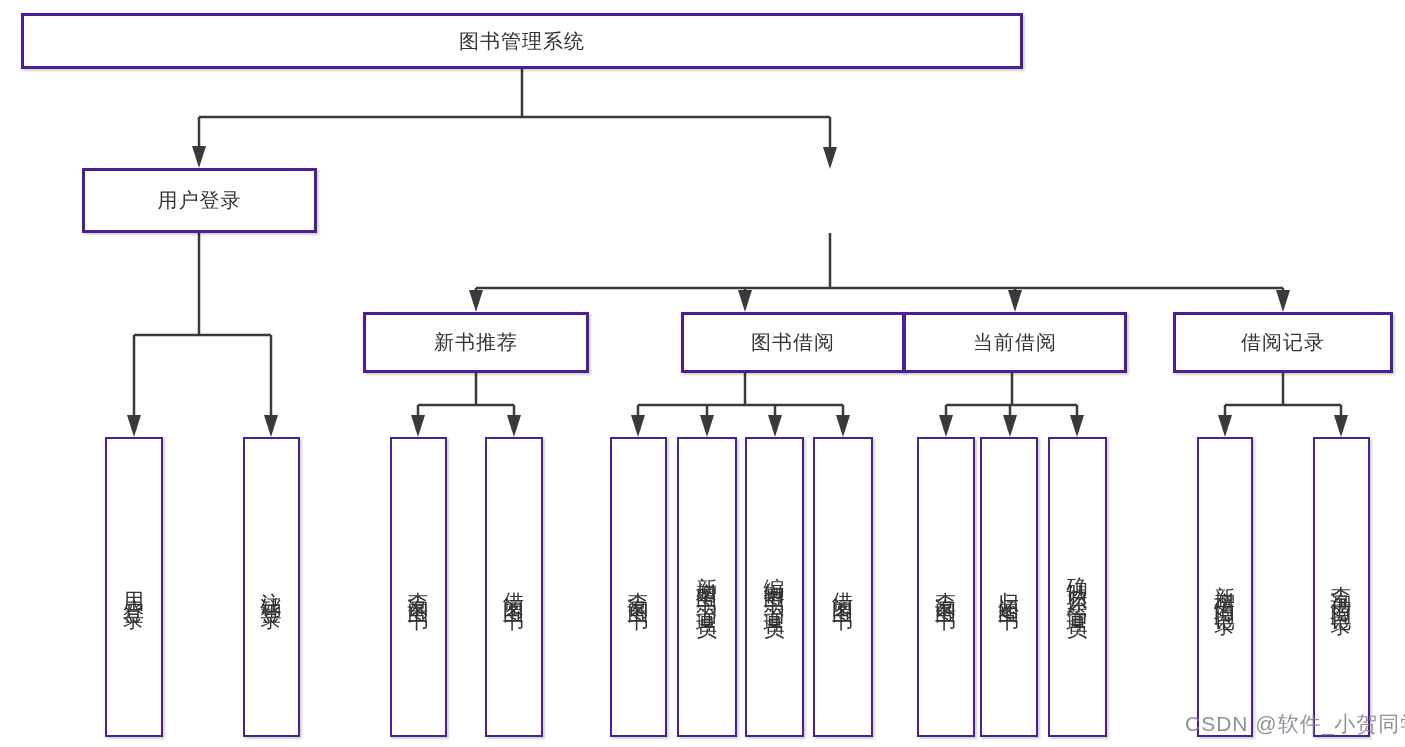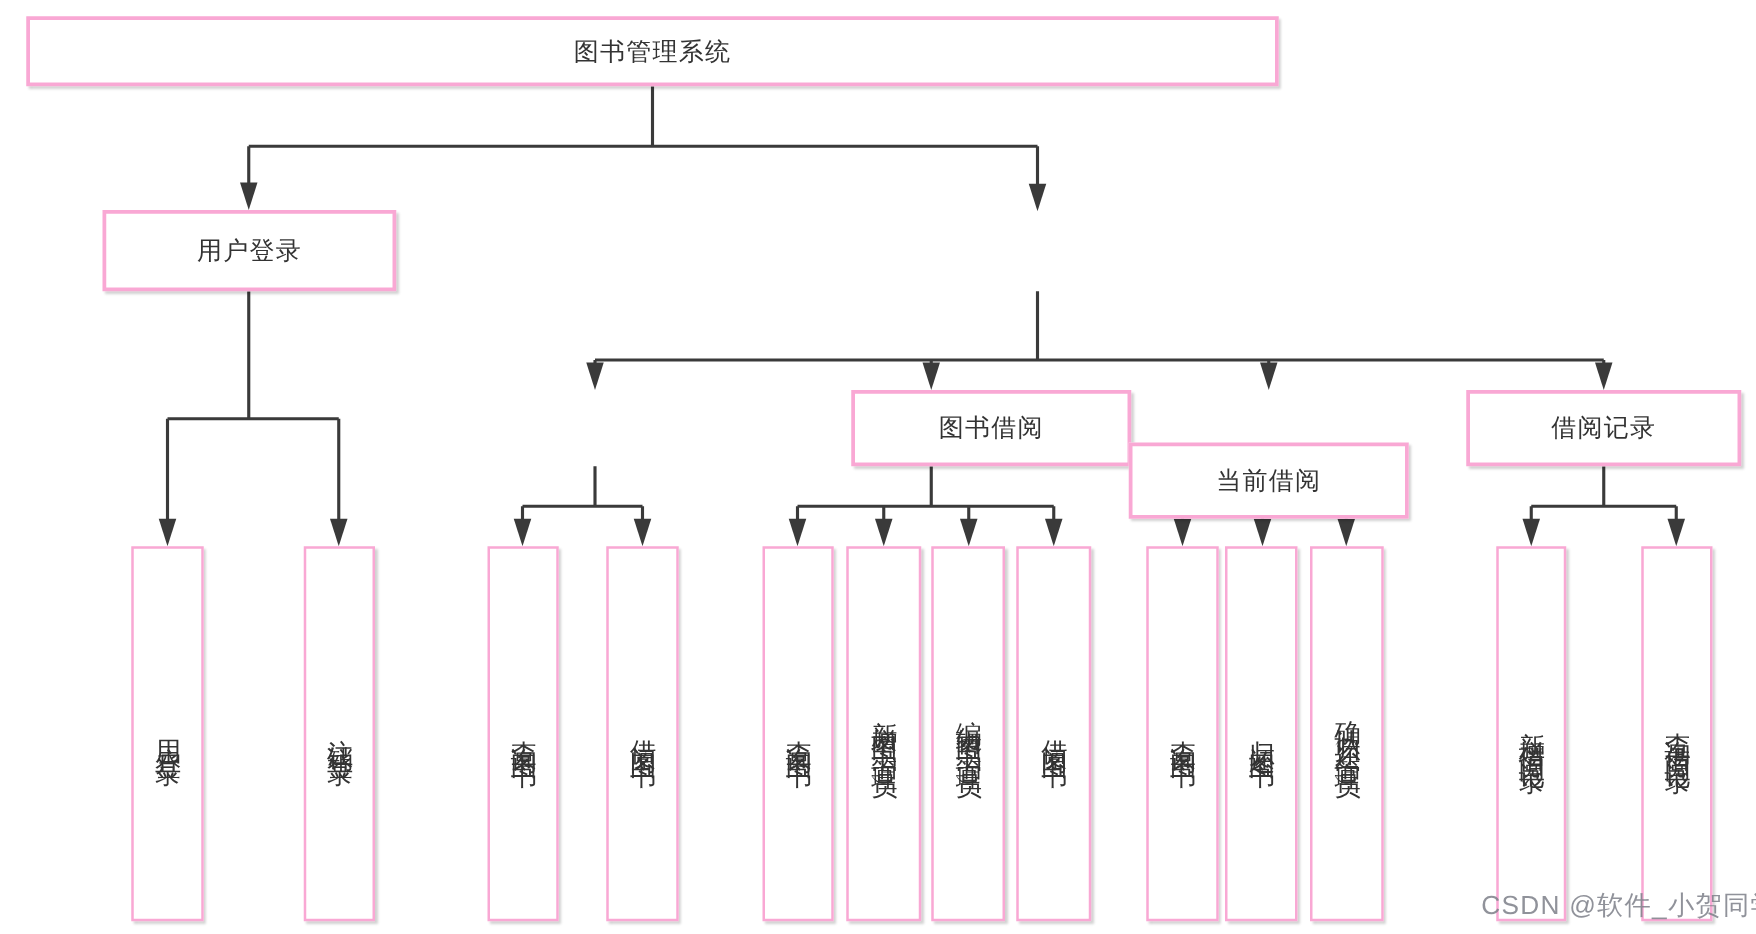--- a/index.html
+++ b/index.html
@@ -9,21 +9,21 @@
     background:#ffffff;
     font-family:"Liberation Sans","DejaVu Sans",sans-serif;
     color:#333333;
     overflow:hidden;
   }
   #wires{position:absolute;left:0;top:0;width:1405px;height:747px;}
   .box{
     position:absolute;
     box-sizing:border-box;
     background:#ffffff;
-    border:3px solid #f9a8d4;
+    border:3px solid #4c1d95;
     box-shadow:2px 2px 2px rgba(0,0,0,0.18);
     display:flex;align-items:center;justify-content:center;
     font-size:20px;
     letter-spacing:1px;
     color:#333333;
     z-index:2;
   }
   .leaf{
     border-width:2.5px;
     font-size:21px;
@@ -91,24 +91,27 @@
   </svg>
 
   <div class="box" style="left:21px;top:13px;width:1002px;height:56px;">
     <span>图书管理系统</span>
   </div>
 
   <div class="box" style="left:82px;top:168px;width:235px;height:65px;">
     <span>用户登录</span>
   </div>
 
+  <div class="box" style="left:363px;top:312px;width:226px;height:61px;">
+    <span>新书推荐</span>
+  </div>
   <div class="box" style="left:633px;top:312px;width:224px;height:61px;margin-left:48px;">
     <span>图书借阅</span>
   </div>
-  <div class="box" style="left:903px;top:312px;width:224px;height:61px;margin-top:42px;">
+  <div class="box" style="left:903px;top:312px;width:224px;height:61px;">
     <span>当前借阅</span>
   </div>
   <div class="box" style="left:1173px;top:312px;width:220px;height:61px;">
     <span>借阅记录</span>
   </div>
 
   <div class="box leaf" style="left:105px;top:437px;width:58px;height:300px;">
     <span class="vtext">用户登录</span>
   </div>
   <div class="box leaf" style="left:243px;top:437px;width:57px;height:300px;">

